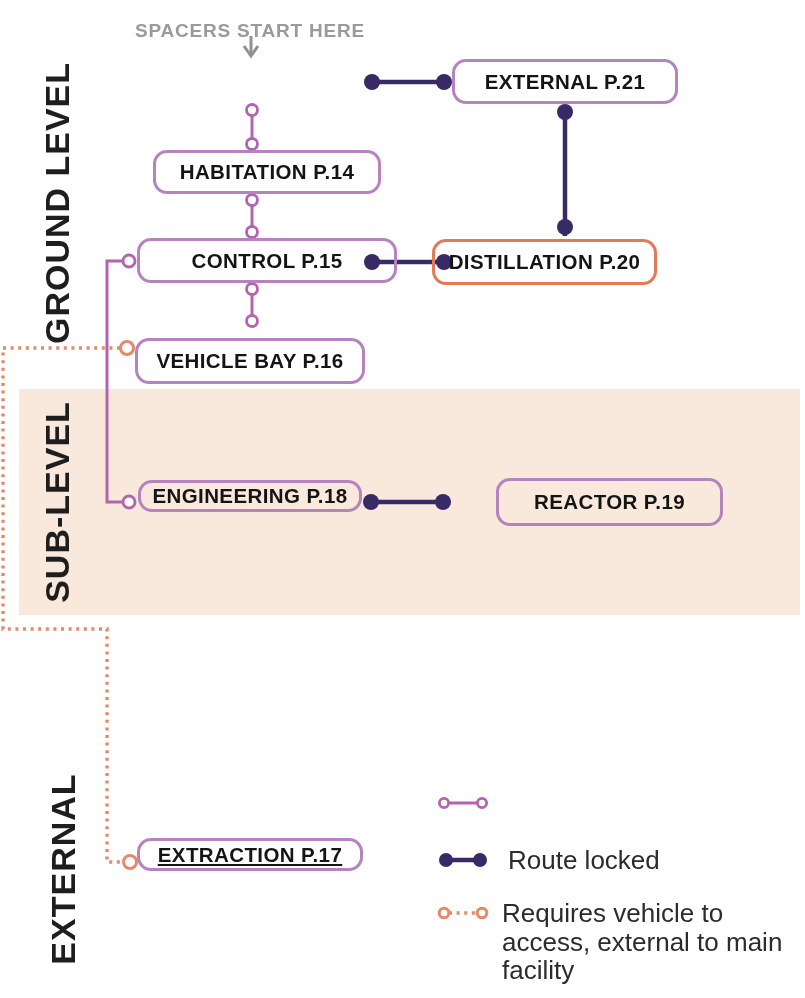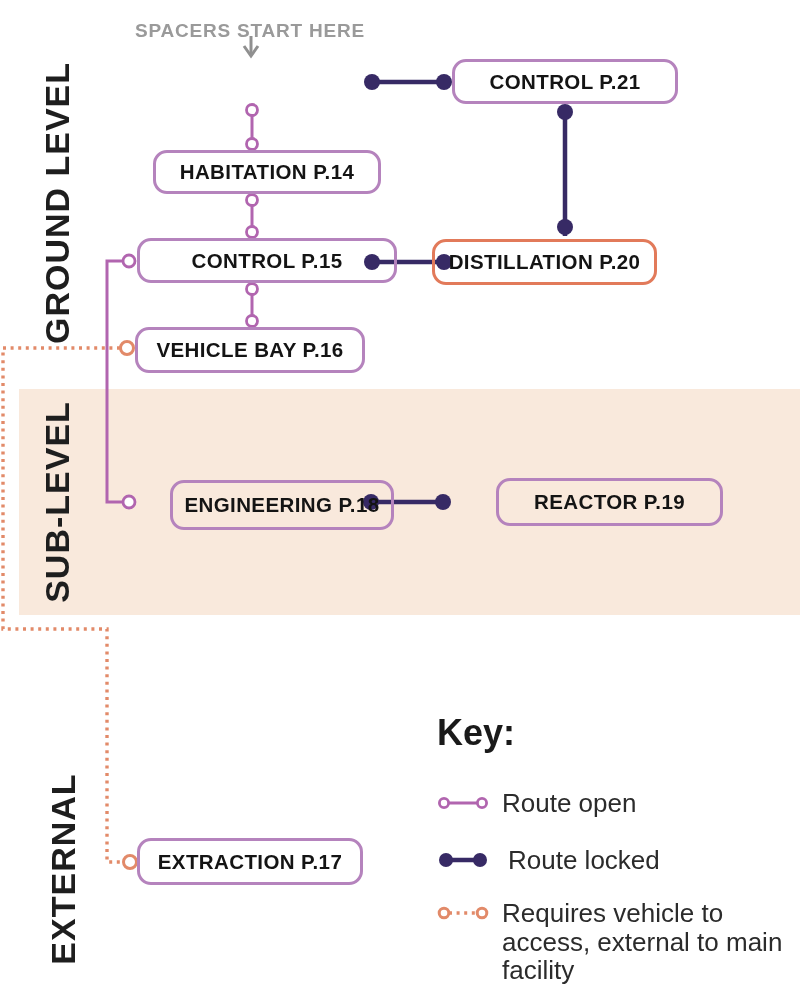--- a/index.html
+++ b/index.html
@@ -23,24 +23,24 @@
           border:3px solid var(--purple-border); border-radius:14px;
           display:flex; align-items:center; justify-content:center;
           font-size:20.5px; font-weight:700; letter-spacing:0.4px; color:#141414;
           background:transparent; white-space:nowrap; }
   .room.orange { border-color:var(--orange); }
   .room.hangar       { left:137px; top:61px;  width:226px; height:43px; }
   .room.storage      { left:452px; top:59px;  width:226px; height:45px; }
   .room.habitation   { left:137px; top:150px; width:228px; height:44px;margin-left:16px; }
   .room.control      { left:137px; top:238px; width:260px; height:45px; }
   .room.distillation { left:432px; top:239px; width:225px; height:46px; }
-  .room.vehiclebay   { left:135px; top:327px; width:230px; height:46px; }
-  .room.engineering  { left:138px; top:480px; width:224px; height:50px;margin-left:32px; }
+  .room.vehiclebay   { left:135px; top:338px; width:230px; height:46px; }
+  .room.engineering  { left:138px; top:480px; width:224px; height:32px; }
   .room.reactor      { left:452px; top:478px; width:227px; height:48px;margin-left:44px; }
-  .room.extraction   { left:137px; top:838px; width:226px; height:47px; }
+  .room.extraction   { left:137px; top:838px; width:226px; height:33px;text-decoration:underline; }
   
   .annotation { position:absolute; left:105px; top:8px; width:290px;
                 text-align:center; font-size:19px; font-weight:700;
                 letter-spacing:0.8px; color:var(--gray); white-space:nowrap;margin-top:12px; }
   
   svg.overlay { position:absolute; left:0; top:0; }
   .route-open        { stroke:var(--purple-route); stroke-width:3;   fill:none; }
   .route-open-dot    { fill:#ffffff; stroke:var(--purple-route); stroke-width:2.8; }
   .route-locked      { stroke:var(--locked-route); stroke-width:4.5; fill:none; }
   .route-locked-dot  { fill:var(--locked-route); stroke:none; }
@@ -128,38 +128,36 @@
       <circle class="route-locked-dot" cx="443" cy="502" r="8"></circle>
     </g>
 
     <g>
       <path class="route-vehicle" d="M120,348 L3,348 L3,629 L107,629 L107,862 L123,862"></path>
       <circle class="route-vehicle-dot" cx="127" cy="348" r="6.5"></circle>
       <circle class="route-vehicle-dot" cx="130" cy="862" r="6.5"></circle>
     </g>
   </svg>
 
-  <div class="room storage">CONTROL P.21</div>
+  <div class="room storage">EXTERNAL P.21</div>
   <div class="room habitation">HABITATION P.14</div>
   <div class="room control">CONTROL P.15</div>
   <div class="room orange distillation">DISTILLATION P.20</div>
   <div class="room vehiclebay">VEHICLE BAY P.16</div>
   <div class="room engineering">ENGINEERING P.18</div>
   <div class="room reactor">REACTOR P.19</div>
   <div class="room extraction">EXTRACTION P.17</div>
 
-  <div class="key-title">Key:</div>
 
   <div class="key-row r1">
     <svg class="key-symbol" width="52" height="20" viewBox="0 0 52 20">
       <path class="route-open" d="M7,10 L45,10"></path>
       <circle class="route-open-dot" cx="7" cy="10" r="4.6"></circle>
       <circle class="route-open-dot" cx="45" cy="10" r="4.6"></circle>
     </svg>
-    <div class="key-label">Route open</div>
   </div>
 
   <div class="key-row r2">
     <svg class="key-symbol" width="52" height="20" viewBox="0 0 52 20">
       <path class="route-locked" d="M8,10 L44,10"></path>
       <circle class="route-locked-dot" cx="9" cy="10" r="7"></circle>
       <circle class="route-locked-dot" cx="43" cy="10" r="7"></circle>
     </svg>
     <div class="key-label">Route locked</div>
   </div>

